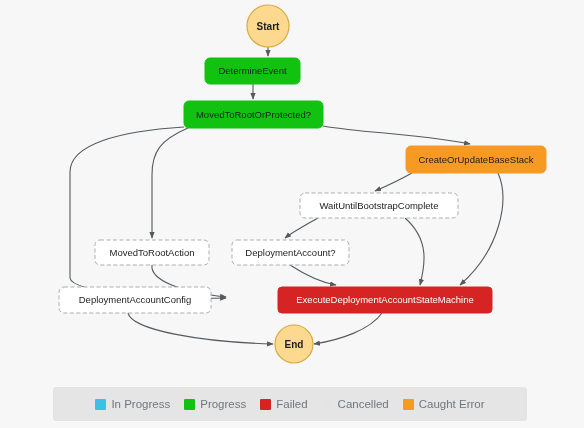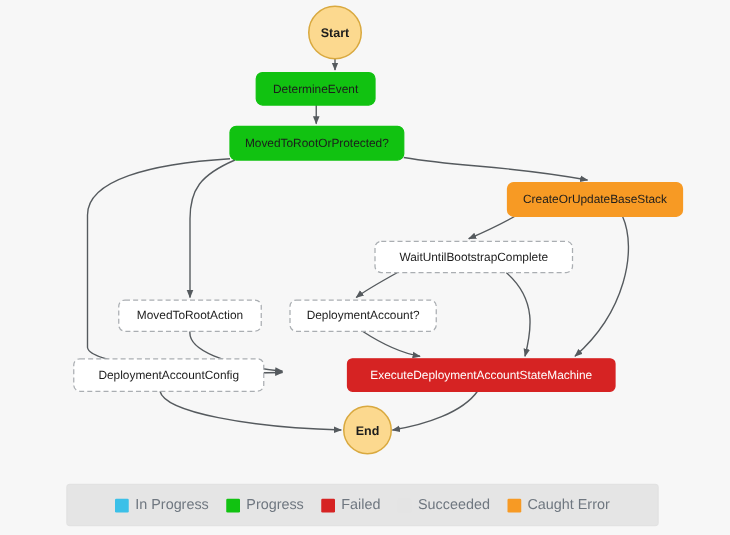--- a/index.html
+++ b/index.html
@@ -144,21 +144,21 @@
         <span class="legend-text">Progress</span>
       </div>
 
       <div class="legend-item">
         <span class="swatch" style="background: rgb(214, 35, 35);"></span>
         <span class="legend-text">Failed</span>
       </div>
 
       <div class="legend-item">
         <span class="swatch" style="background: rgb(228, 228, 228);"></span>
-        <span class="legend-text">Succeeded</span>
+        <span class="legend-text">Cancelled</span>
       </div>
 
       <div class="legend-item">
         <span class="swatch" style="background: rgb(247, 154, 36);"></span>
         <span class="legend-text">Caught Error</span>
       </div>
 
     </div>
   </div>
 

